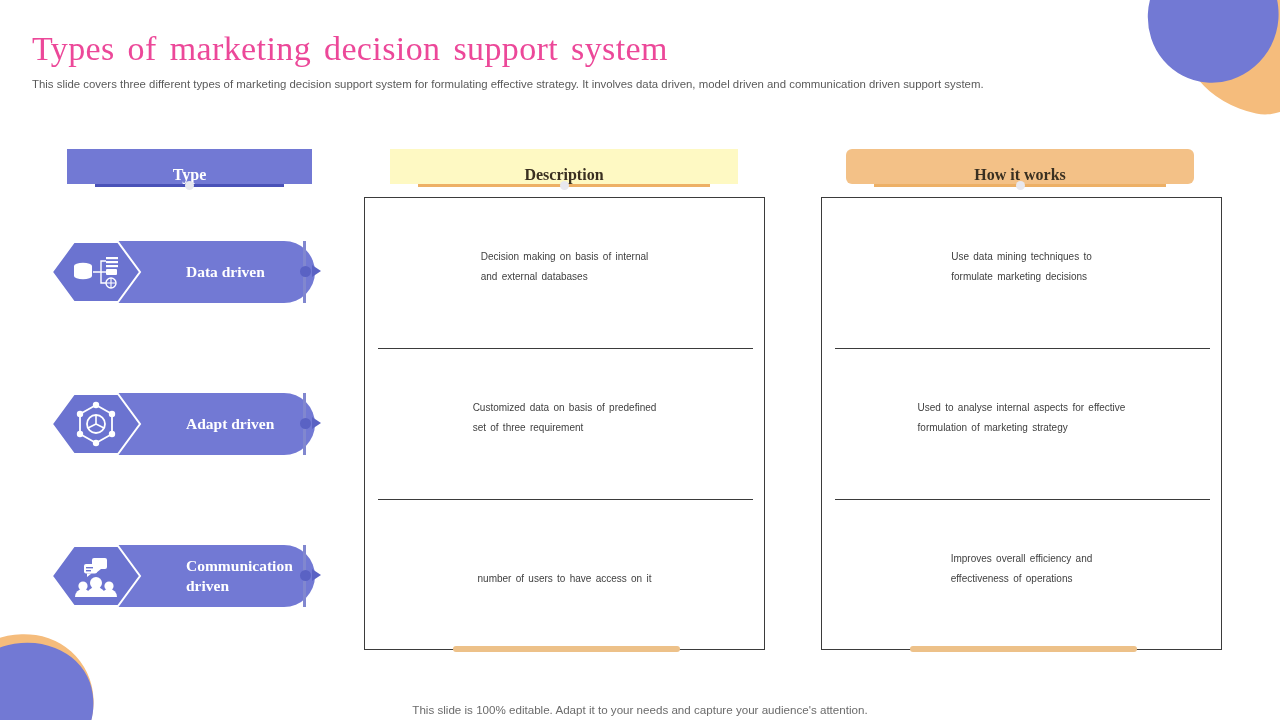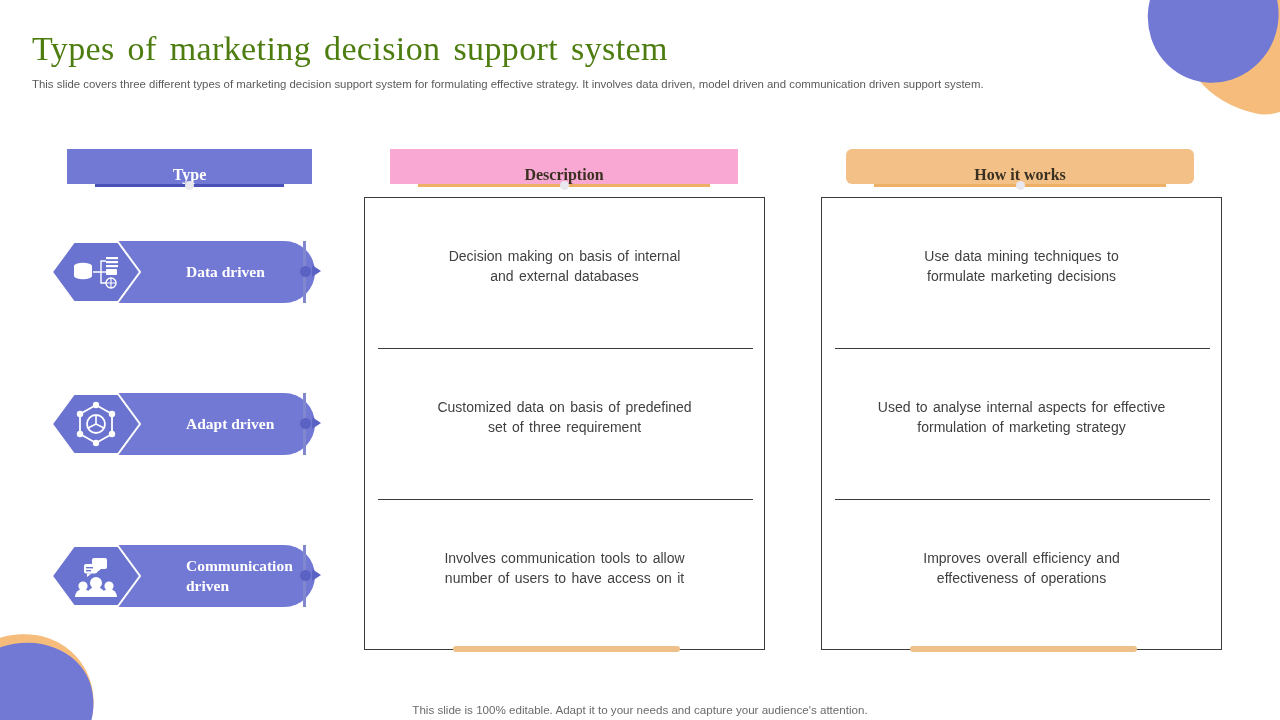--- a/index.html
+++ b/index.html
@@ -57,21 +57,21 @@
   }
 
   
   .title {
     position: absolute;
     left: 32px;
     top: 28px;
     font-family: "Liberation Serif", serif;
     font-size: 34px;
     line-height: 42px;
-    color: #4d7c0f;
+    color: #ec4899;
     letter-spacing: 0.4px;
     word-spacing: 4px;
     white-space: nowrap;
   }
 
   .subtitle {
     position: absolute;
     left: 32px;
     top: 77px;
     font-size: 11.4px;
@@ -91,21 +91,21 @@
     font-weight: bold;
     font-size: 16px;
   }
   .col-head.type {
     left: 67px; top: 149px; width: 245px;
     background: #7279d4;
     color: #ffffff;
   }
   .col-head.desc {
     left: 390px; top: 149px; width: 348px;
-    background: #f9a8d4;
+    background: #fef9c3;
     color: #3a3021;
   }
   .col-head.how {
     left: 846px; top: 149px; width: 348px;
     background: #f3c187;
     color: #3a3021;
     border-radius: 6px;
   }
 
   .head-rule {
@@ -224,22 +224,21 @@
     align-items: flex-start;
     justify-content: center;
     padding: 0 18px;
   }
   .cell.c1 { top: 0; }
   .cell.c2 { top: 151px; }
   .cell.c3 { top: 302px; }
 
   .cell-text {
     margin-top: 49px;
-    text-align: center;
-    font-size: 14px;
+    font-size: 10px;
     line-height: 19.5px;
     color: #3f3f3f;
     word-spacing: 1.5px;
   }
 
   .cell-rule {
     position: absolute;
     left: 13px;
     width: 375px;
     height: 1px;
@@ -407,21 +406,21 @@
     <div class="cell-rule r1"></div>
     <div class="cell c2">
       <div class="cell-text">
         <span>Customized data on basis of predefined</span><br>
         <span>set of three requirement</span>
       </div>
     </div>
     <div class="cell-rule r2"></div>
     <div class="cell c3">
       <div class="cell-text">
-        <span>Involves  communication tools to allow</span><br>
+        <br>
         <span>number of users to have access on it</span>
       </div>
     </div>
     <div class="panel-accent"></div>
   </div>
 
   <div class="panel how">
     <div class="cell c1">
       <div class="cell-text">
         <span>Use data mining techniques to</span><br>

